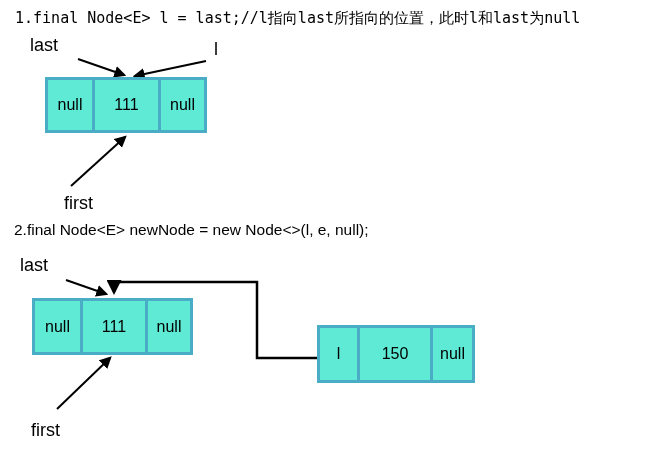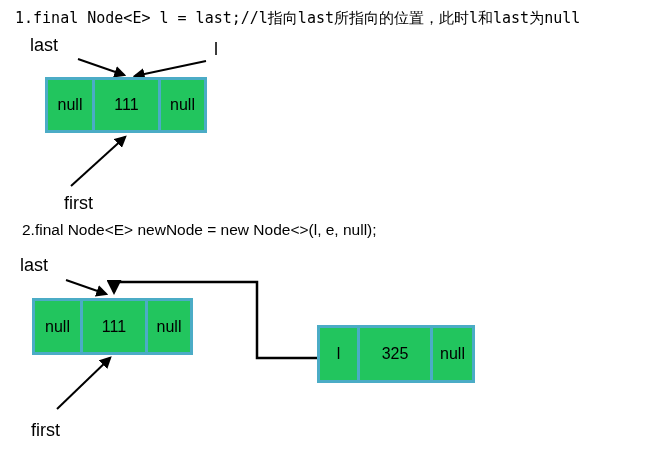--- a/index.html
+++ b/index.html
@@ -54,21 +54,21 @@
   .ptr-label {
     position: absolute;
     font-size: 18px;
     line-height: 16px;
   }
   .node {
     position: absolute;
     display: flex;
     box-sizing: border-box;
     border: 3px solid var(--node-border, #4BACC6);
-    background: #22c55e;
+    background: #5eead4;
   }
   .cell {
     box-sizing: border-box;
     display: flex;
     align-items: center;
     justify-content: center;
     font-size: 16px;
     height: 100%;
   }
   .cell + .cell {
@@ -102,30 +102,30 @@
   <span class="ptr-label" style="left:30px; top:37px;">last</span>
   <span class="ptr-label" style="left:214px; top:41px;">l</span>
   <span class="ptr-label" style="left:64px; top:195px;">first</span>
 
   <div class="node" style="left:45px; top:77px; width:162px; height:56px;">
     <div class="cell" style="width:44px;">null</div>
     <div class="cell" style="width:66px;">111</div>
     <div class="cell" style="width:46px;">null</div>
   </div>
 
-  <div class="plain-title" style="left:22px; top:220px;">2.final Node&lt;E&gt; newNode = new Node&lt;&gt;(l, e, null);</div>
+  <div class="plain-title" style="left:14px; top:220px;">2.final Node&lt;E&gt; newNode = new Node&lt;&gt;(l, e, null);</div>
 
   <span class="ptr-label" style="left:20px; top:257px;">last</span>
   <span class="ptr-label" style="left:31px; top:422px;">first</span>
 
   <div class="node" style="left:32px; top:298px; width:161px; height:57px;">
     <div class="cell" style="width:45px;">null</div>
     <div class="cell" style="width:65px;">111</div>
     <div class="cell" style="width:45px;">null</div>
   </div>
 
   <div class="node" style="left:317px; top:325px; width:158px; height:58px;">
     <div class="cell" style="width:37px;">l</div>
-    <div class="cell" style="width:73px;">325</div>
+    <div class="cell" style="width:73px;">150</div>
     <div class="cell" style="width:42px;">null</div>
   </div>
 
 </div>
 
 </body></html>

